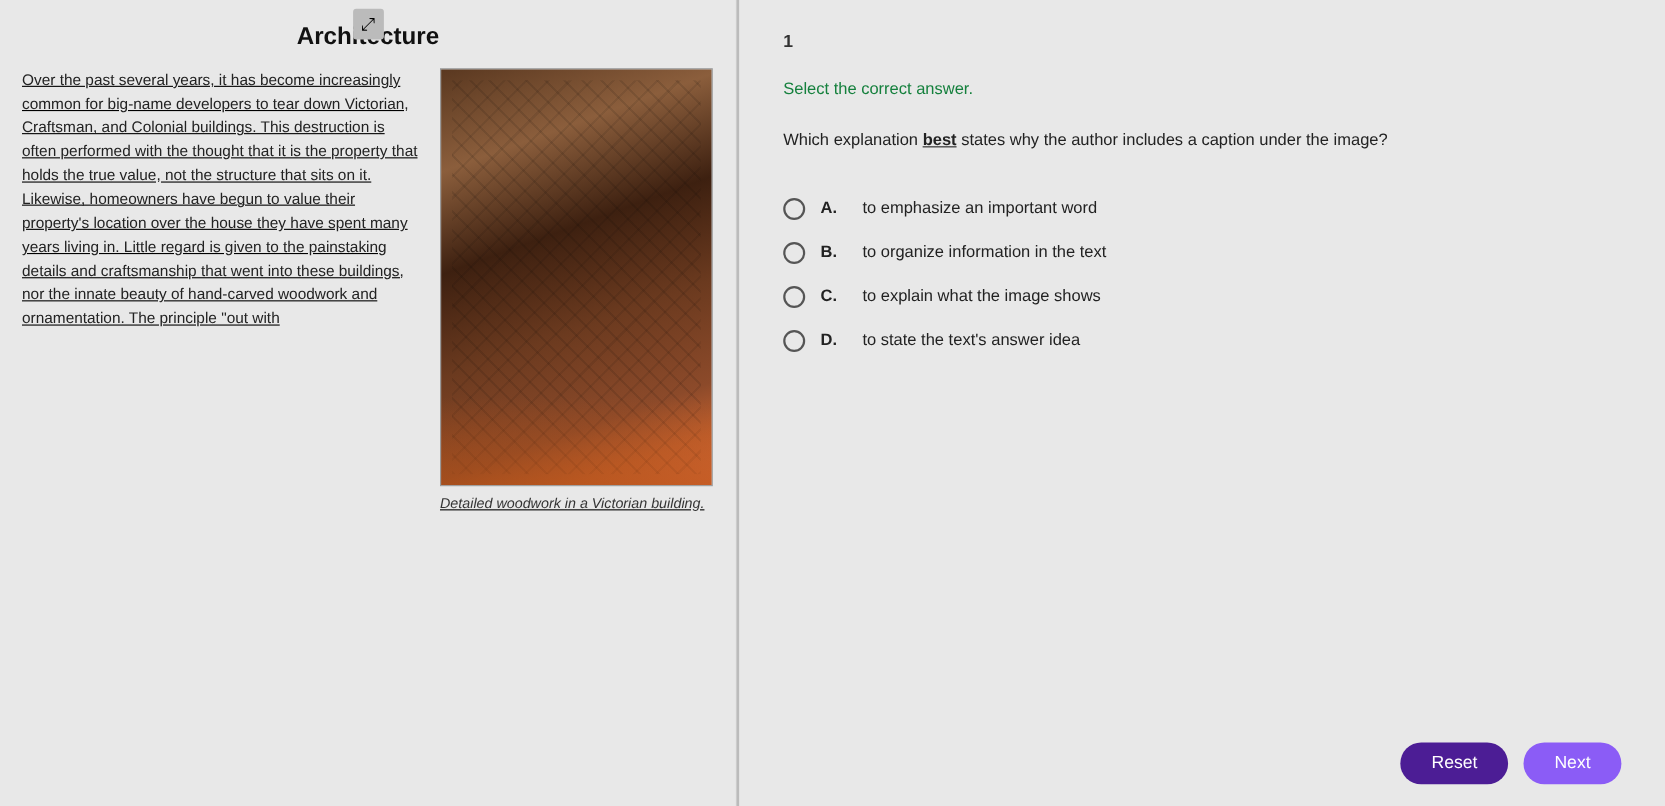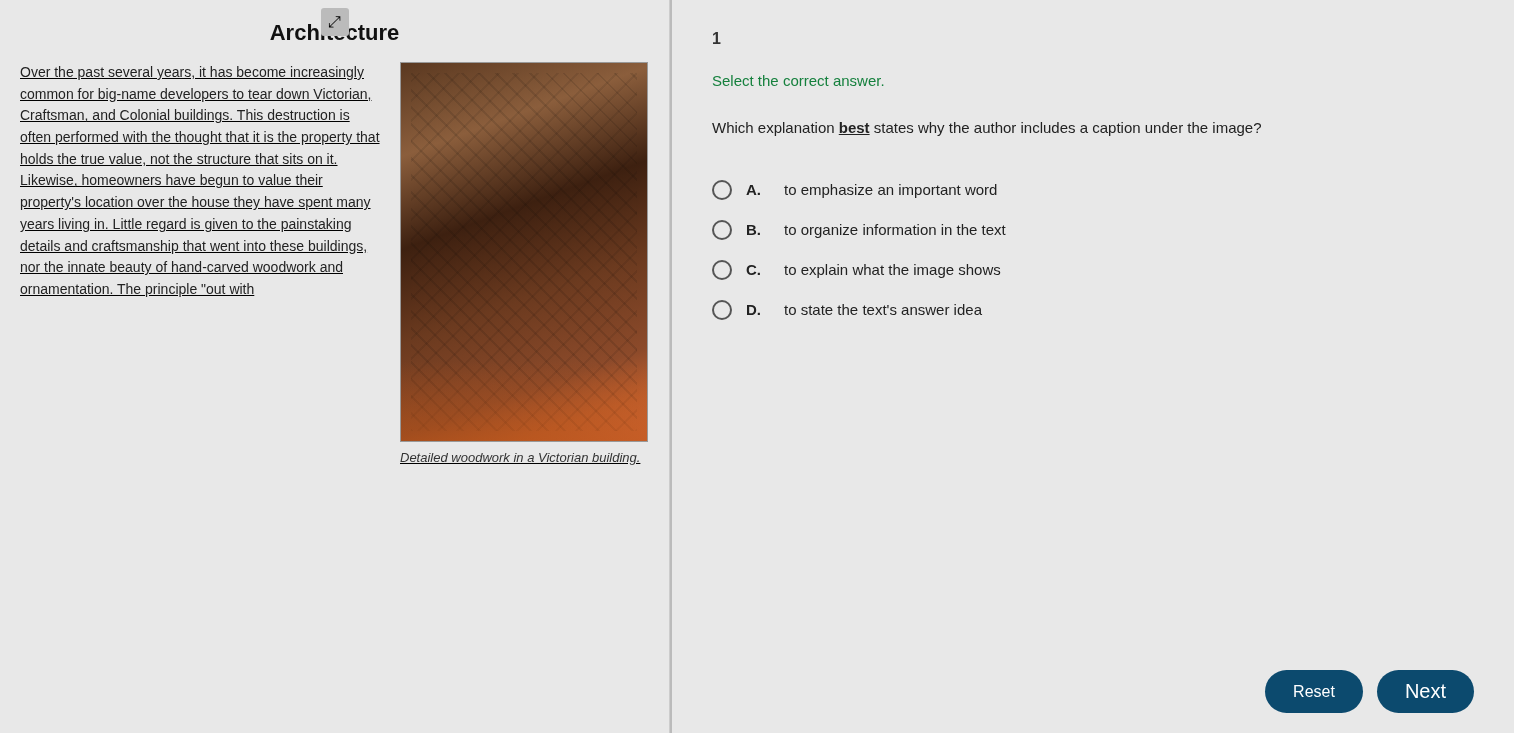--- a/index.html
+++ b/index.html
@@ -176,37 +176,37 @@
 
     .buttons-row {
       display: flex;
       flex-direction: row;
       justify-content: flex-end;
       gap: 14px;
       margin-top: auto;
     }
 
     .btn-reset {
-      background-color: #0c4a6e;
+      background-color: #4c1d95;
       color: white;
       border: none;
       border-radius: 24px;
       padding: 10px 28px;
       font-size: 16px;
       cursor: pointer;
       font-weight: 500;
     }
 
     .btn-next {
-      background-color: #0c4a6e;
+      background-color: #8b5cf6;
       color: white;
       border: none;
       border-radius: 24px;
       padding: 10px 28px;
-      font-size: 20px;
+      font-size: 16px;
       cursor: pointer;
       font-weight: 500;
     }
 
     .divider-vertical {
       width: 2px;
       background-color: #bbb;
       align-self: stretch;
     }
   </style>

